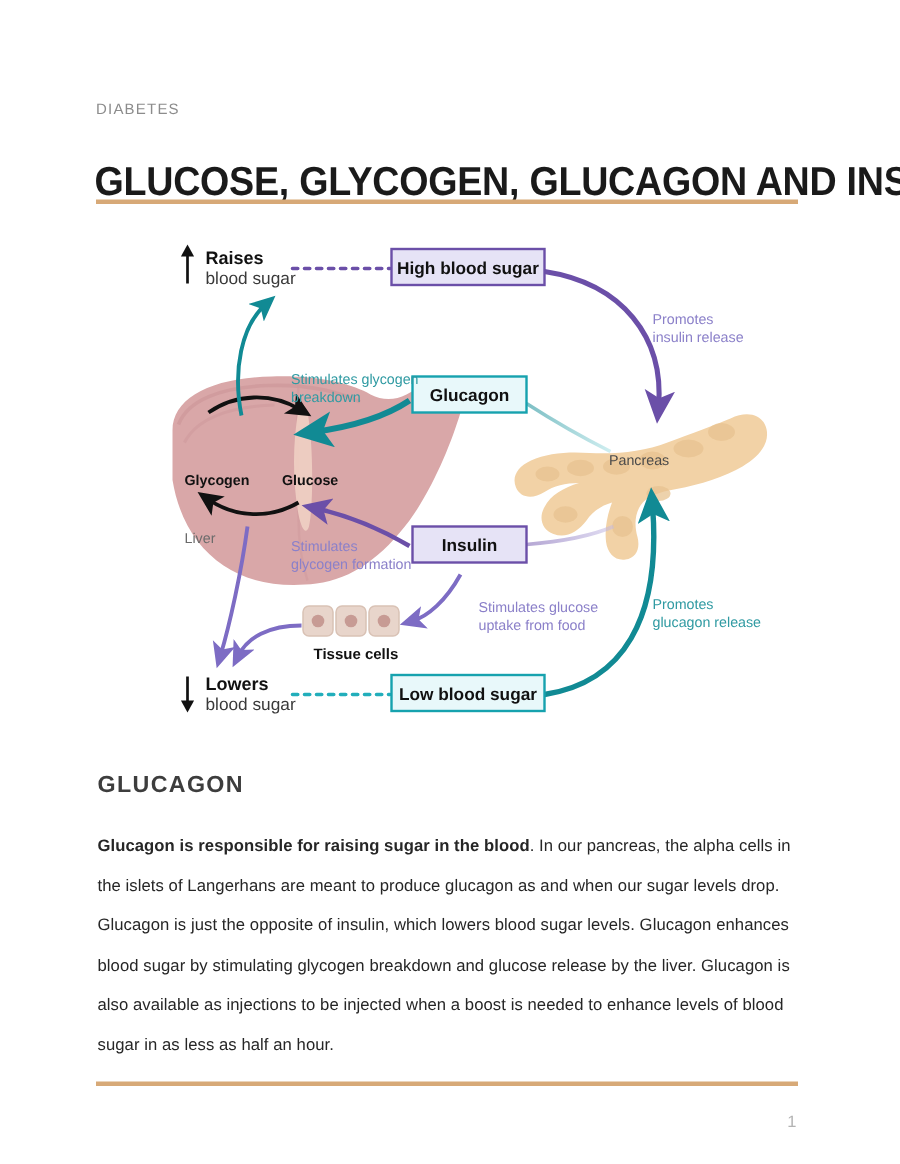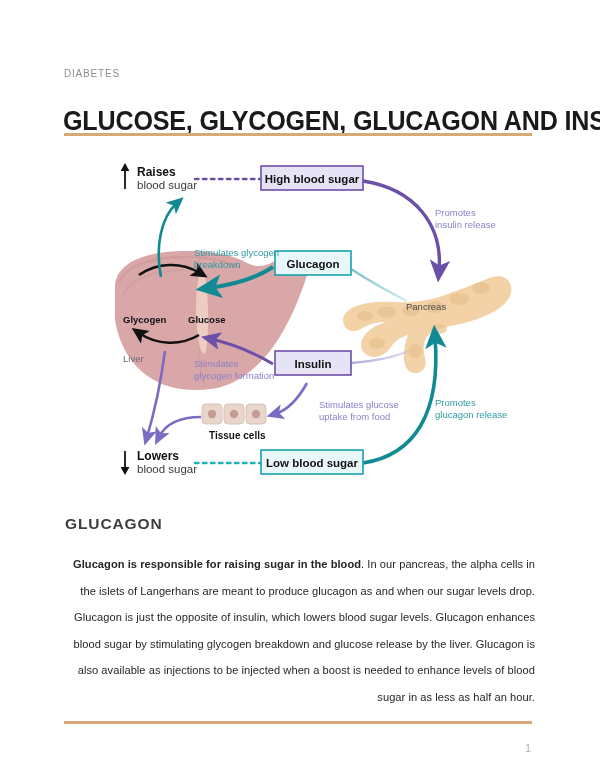--- a/index.html
+++ b/index.html
@@ -101,21 +101,21 @@
   .body-copy {
     position: absolute;
     left: 65px;
     top: 540px;
     width: 470px;
     font-size: 11.1px;
     line-height: 26.5px;
     color: #262626;
     font-family: "Liberation Sans Narrow", "Liberation Sans", sans-serif;
     letter-spacing: 0.05px;
-    text-align: right;
+    text-align: left;
   }
   .body-copy b { font-weight: 700; }
 </style>
 </head>
 <body>
 
 <div class="page">
 
   <div class="eyebrow">DIABETES</div>
   <h1 class="doc-title">GLUCOSE, GLYCOGEN, GLUCAGON AND INSULIN</h1>

